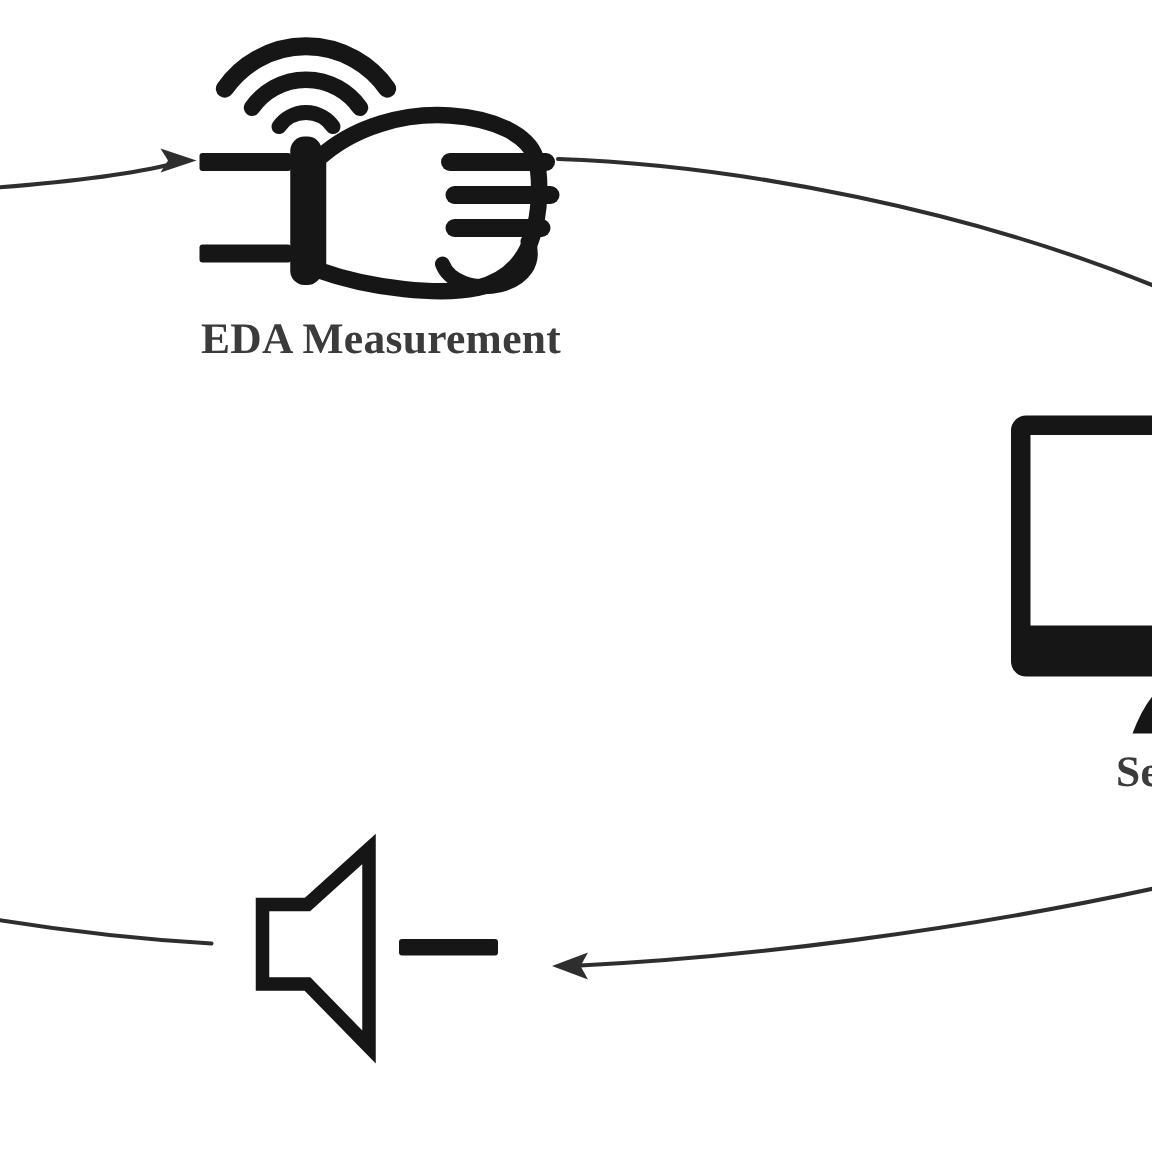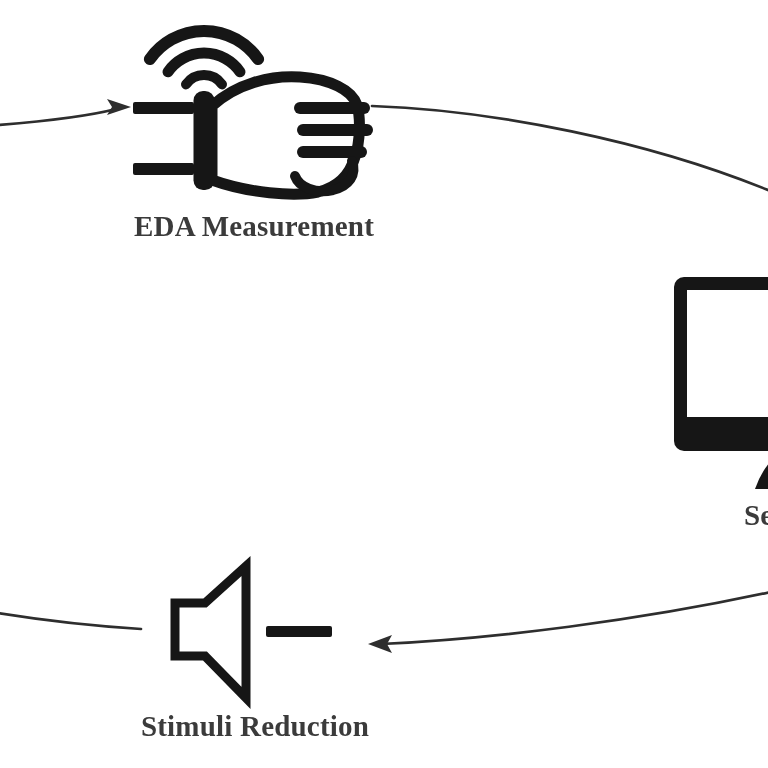--- a/index.html
+++ b/index.html
@@ -80,15 +80,14 @@
       <path class="outline" stroke-width="9" stroke-linejoin="miter" d="M246,566 L246,698 L205,656 L175,656 L175,603 L205,603 Z"></path>
       <rect class="ink" x="266" y="626" width="66" height="11" rx="2"></rect>
     </g>
 
   </svg>
 
   <div class="label centered" style="left:130px; top:211px; width:248px;">EDA Measurement</div>
 
   <div class="label" style="left:744px; top:500px;">Se</div>
 
-  <div class="label centered" style="left:131px; top:711px; width:248px;">Stimuli Reduction</div>
 
 </div>
 
 </body></html>

